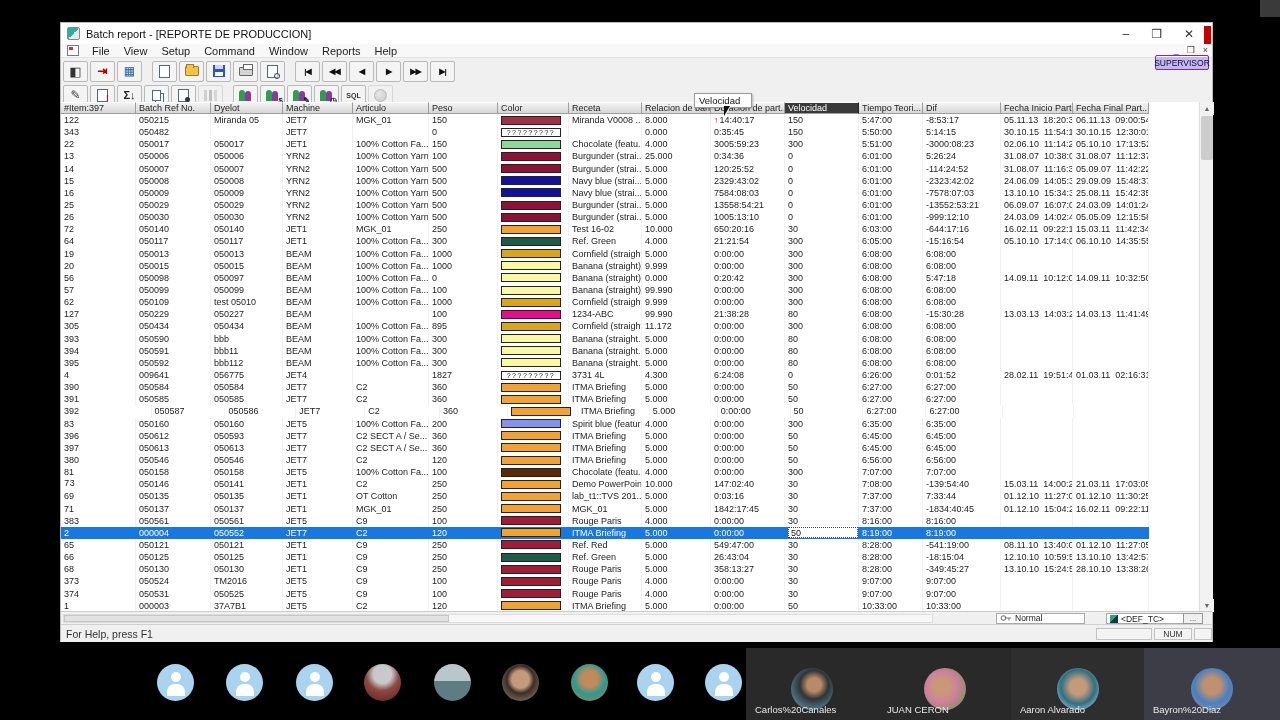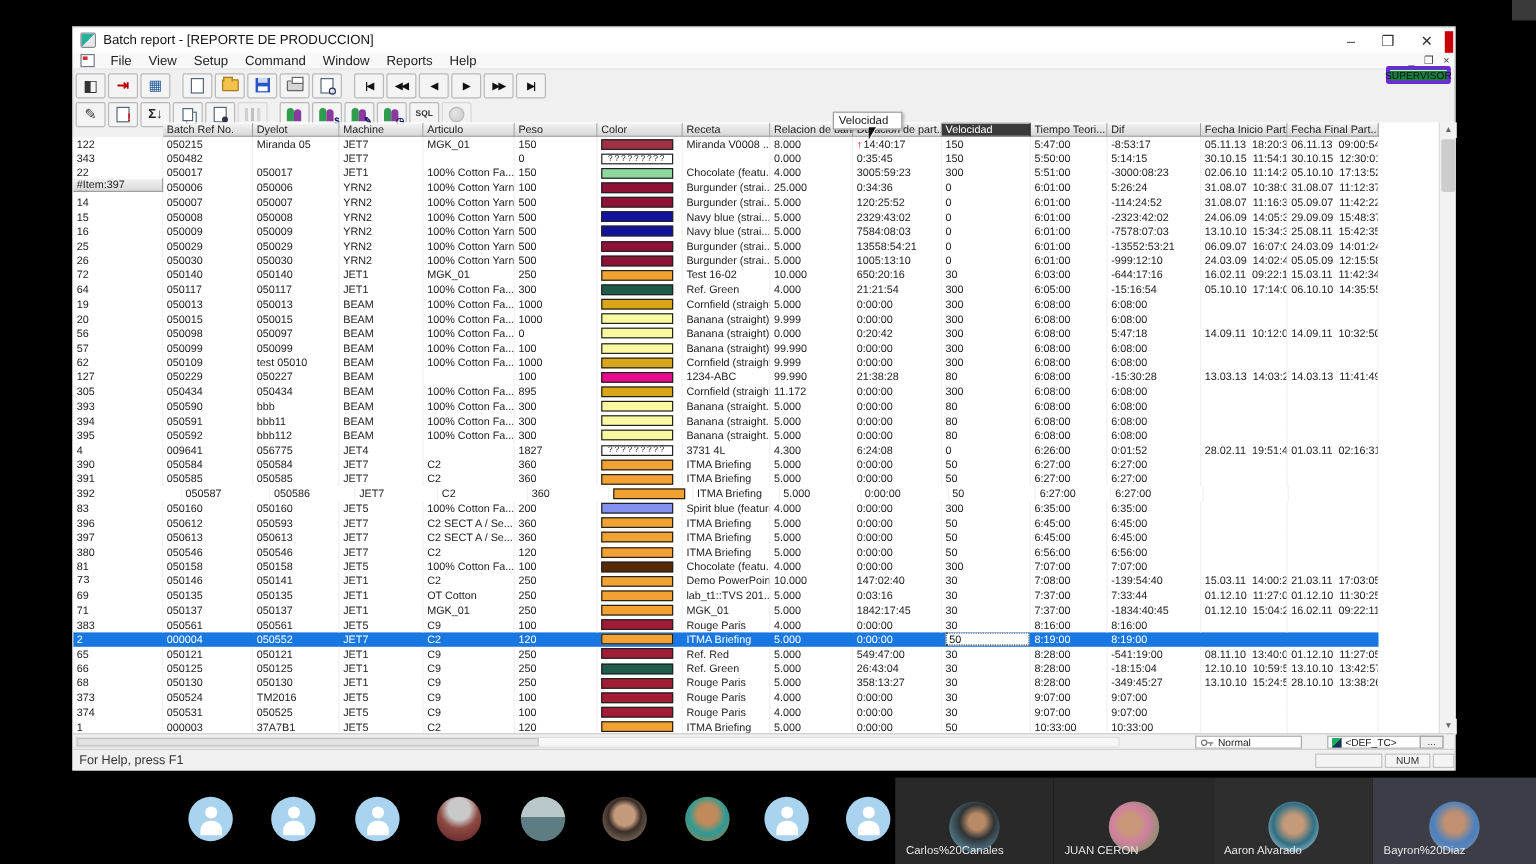--- a/index.html
+++ b/index.html
@@ -49,22 +49,22 @@
   .ic-fig::before{content:"";position:absolute;left:1px;top:1px;width:6px;height:11px;border-radius:3px 3px 0 0;background:#2e9e4e;}
   .ic-fig::after{content:"";position:absolute;left:7px;top:2px;width:6px;height:10px;border-radius:3px 3px 0 0;background:#8a3a9e;}
   .ic-tag{position:absolute;right:-3px;bottom:-3px;font-size:8px;font-weight:bold;color:#116;background:transparent;z-index:2;}
   .ic-globe{width:13px;height:13px;border-radius:50%;background:radial-gradient(circle at 4px 4px,#ddd,#999);border:1px solid #777;}
   .ic-sql{font-size:7px;font-weight:bold;color:#333;letter-spacing:0;}
   .ic-contrast{font-size:13px;line-height:1;color:#333;}
   .ic-exit{font-size:12px;color:#b00;font-weight:bold;}
   .ic-grid{font-size:12px;color:#235a9a;}
   .ic-pen{font-size:12px;color:#333;}
   .ic-sigma{font-size:11px;font-weight:bold;color:#222;}
-  .sup-btn{position:absolute;right:3px;top:32px;width:54px;height:15px;background:#15803d;
-           border:3px solid #6d28d9;border-radius:2px;box-shadow:inset 0 1px 0 #fff;
+  .sup-btn{position:absolute;right:3px;top:32px;width:54px;height:15px;background:#c4b5fd;
+           border:1px solid #6d28d9;border-radius:2px;box-shadow:inset 0 1px 0 #fff;
            font-size:8.5px;display:flex;align-items:center;justify-content:center;color:#111;}
   
   .grid-hdr{position:absolute;left:0;top:79px;height:12px;display:flex;z-index:3;}
   .hcell{height:12px;background:linear-gradient(#f3f3f3,#d7d7d7);border-right:1px solid #9d9d9d;
          border-top:1px solid #fff;border-bottom:1px solid #9d9d9d;
          font-size:9px;color:#222;padding:0 0 0 3px;overflow:hidden;white-space:nowrap;display:flex;align-items:center;gap:2px;}
   .hcell.sel{background:#3a3a3a;color:#fff;border-right:1px solid #222;}
   .grid-body{position:absolute;left:0;top:91px;width:1088px;height:498px;background:#fff;overflow:hidden;}
   .trow{display:flex;height:12.15px;align-items:center;}
   .tcell{height:100%;font-size:9px;color:#1c1c1c;padding-left:3px;overflow:hidden;
@@ -243,21 +243,21 @@
         <div class="tbtn">
           <span class="ic-sql">SQL</span>
         </div>
         <div class="tbtn dis">
           <span class="ic-globe"></span>
         </div>
       </div>
     <div class="sup-btn">SUPERVISOR</div>
 
     <div class="grid-hdr" id="grid-header">
-        <div class="hcell" style="width: 75px; margin-top: 46px;">
+        <div class="hcell" style="width: 75px;">
           <span>#Item:397</span>
         </div>
         <div class="hcell" style="width: 75px;">
           <span>Batch Ref No.</span>
         </div>
         <div class="hcell" style="width: 72px;">
           <span>Dyelot</span>
         </div>
         <div class="hcell" style="width: 70px;">
           <span>Machine</span>
@@ -1004,21 +1004,21 @@
       <div class="varrow" style="bottom:0;">▼</div>
     </div>
 
     <div class="tooltip">Velocidad</div>
     <div class="cursor"></div>
 
     <div class="stripA">
       <div class="htrack">
         <div class="hthumb"></div>
       </div>
-      <div class="combo" style="left:935px;width:89px;">
+      <div class="combo" style="left:935px;width:89px;align-items:flex-end;">
         <svg width="12" height="10" viewBox="0 0 14 10">
             <circle cx="4" cy="5" r="2.6" fill="none" stroke="#777" stroke-width="1.2"></circle>
             <path d="M7 5 h6 M10.5 5 v3" stroke="#777" stroke-width="1.2" fill="none"></path>
           </svg>
         <span>Normal</span>
       </div>
       <div class="combo" style="left:1045px;width:82px;">
         <span class="cicon"></span>
         <span>&lt;DEF_TC&gt;</span>
       </div>

